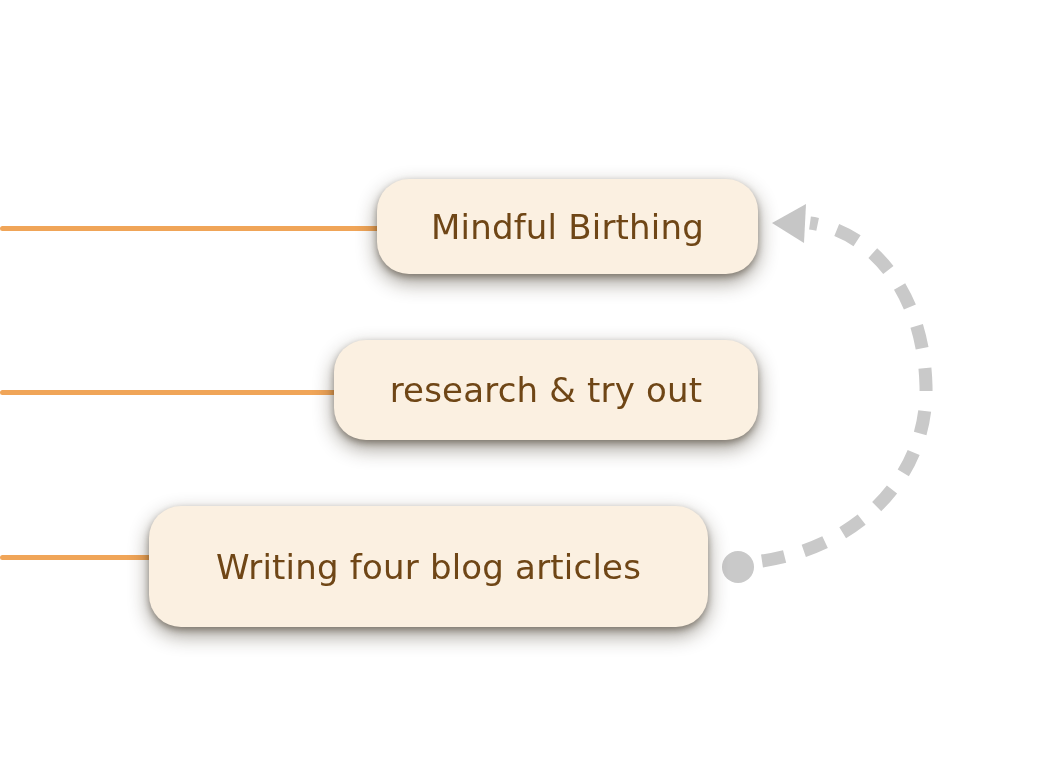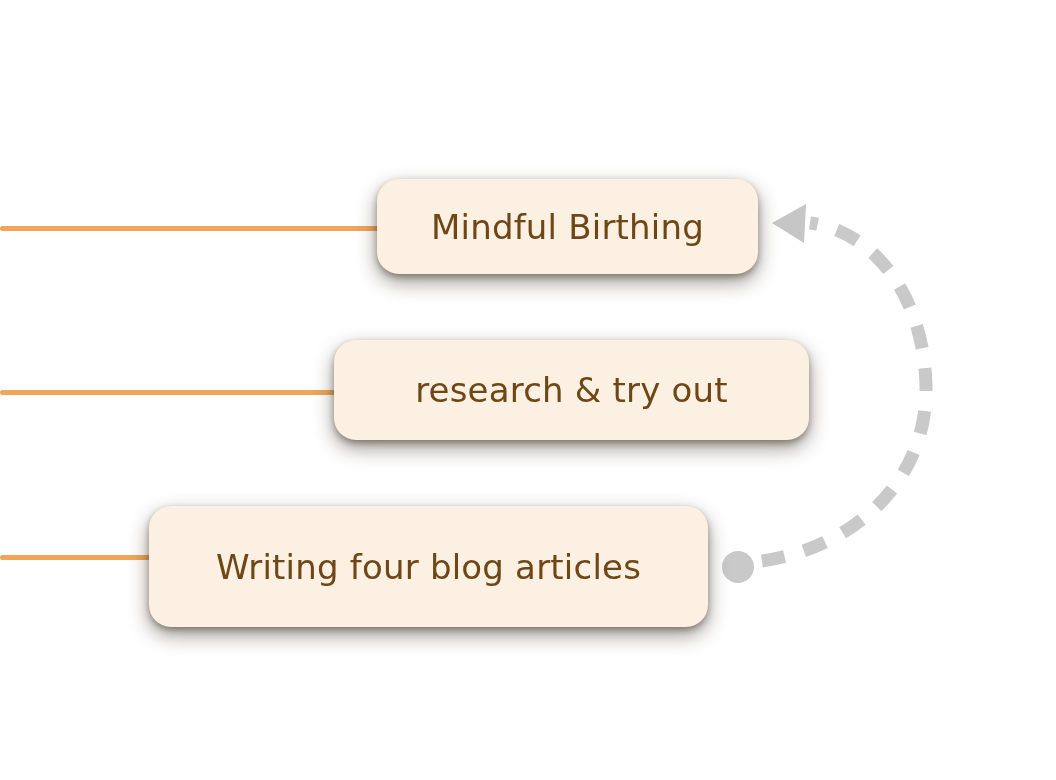--- a/index.html
+++ b/index.html
@@ -21,33 +21,33 @@
     background: #f0a558;
     border-radius: 3px;
   }
   .branch-line.b1 { left: 0; top: 226px; width: 380px; }
   .branch-line.b2 { left: 0; top: 390px; width: 338px; }
   .branch-line.b3 { left: 0; top: 555px; width: 153px; }
 
   .node {
     position: absolute;
     background: #fbf0e1;
-    border-radius: 22px;
+    border-radius: 32px;
     box-shadow: 0 3px 6px rgba(40, 28, 12, 0.35), 0 8px 20px rgba(40, 28, 12, 0.45);
     display: flex;
     align-items: center;
     justify-content: center;
     color: #6f4616;
     font-size: 34px;
     letter-spacing: 0.2px;
     white-space: nowrap;
     cursor: pointer;
   }
   .node.n1 { left: 377px; top: 179px; width: 381px; height: 95px; }
-  .node.n2 { left: 334px; top: 340px; width: 475px; height: 100px; }
+  .node.n2 { left: 334px; top: 340px; width: 424px; height: 100px; }
   .node.n3 { left: 149px; top: 506px; width: 559px; height: 121px; }
 
   .relationship-layer {
     position: absolute;
     left: 0;
     top: 0;
     width: 1056px;
     height: 780px;
     pointer-events: none;
   }

